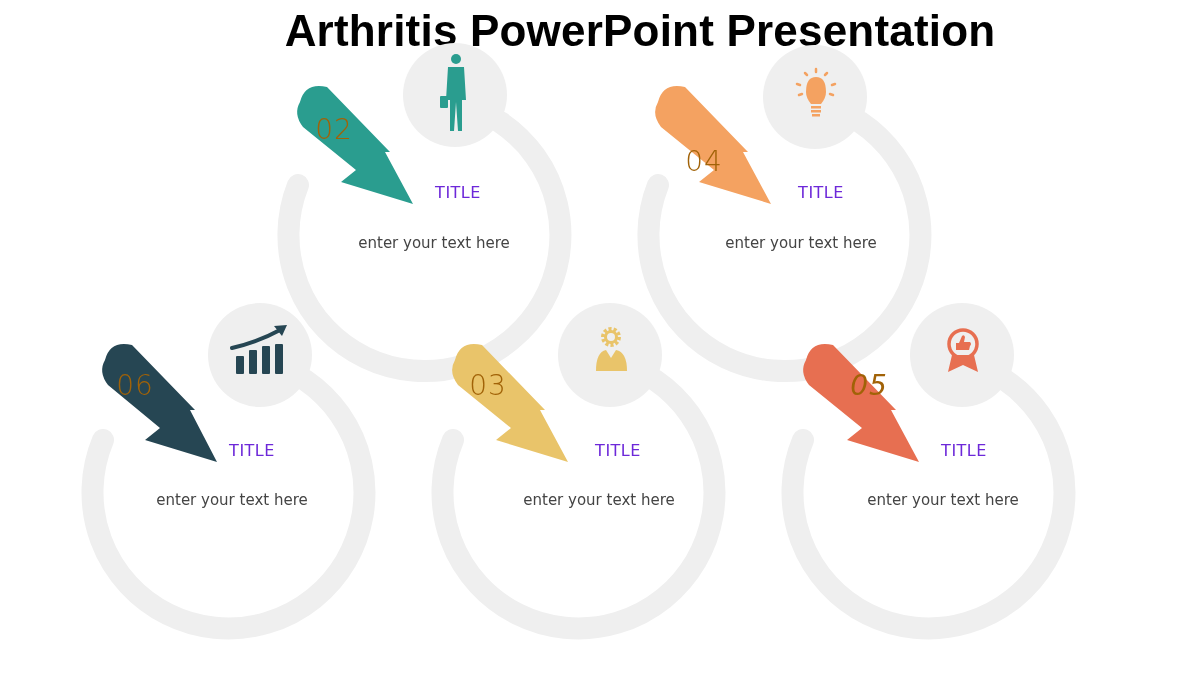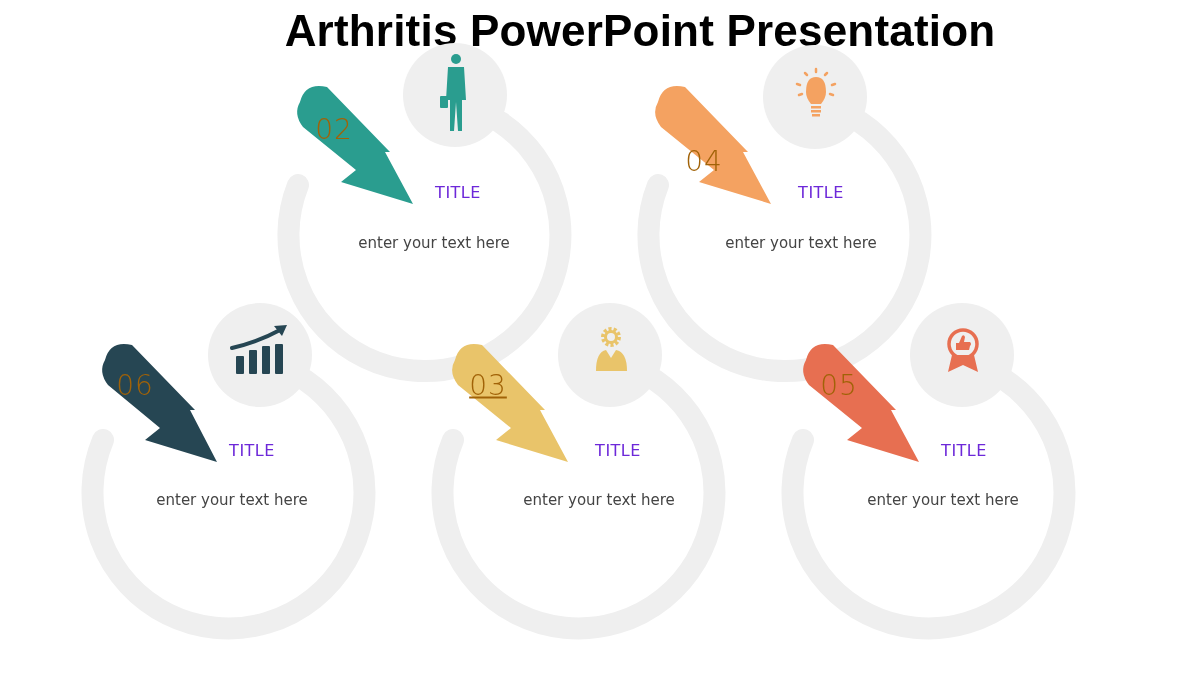--- a/index.html
+++ b/index.html
@@ -106,23 +106,23 @@
 
   <g fill="#e76f51">
     <circle cx="963" cy="344" r="14" fill="none" stroke="#e76f51" stroke-width="3.5"></circle>
     <path d="M 956 350 L 956 343 L 959 343 L 962 336 Q 964 334 965 337 L 964 342 L 970 342 Q 972 344 970 346 L 969 350 Z"></path>
     <path d="M 952 355 L 974 355 L 978 372 L 963 365 L 948 372 Z"></path>
   </g>
 </svg>
 
 <div class="step-num" style="left:135px;top:385px;">06</div>
 <div class="step-num" style="left:334px;top:129px;">02</div>
-<div class="step-num" style="left:488px;top:385px;text-decoration:underline;">03</div>
+<div class="step-num" style="left:488px;top:385px;">03</div>
 <div class="step-num" style="left:704px;top:129px;margin-top:32px;">04</div>
-<div class="step-num" style="left:839px;top:385px;">05</div>
+<div class="step-num" style="left:869px;top:385px;font-style:italic;">05</div>
 
 <div class="step-title" style="left:252px;top:441px;">TITLE</div>
 <div class="step-title" style="left:458px;top:183px;">TITLE</div>
 <div class="step-title" style="left:618px;top:441px;">TITLE</div>
 <div class="step-title" style="left:821px;top:183px;">TITLE</div>
 <div class="step-title" style="left:964px;top:441px;">TITLE</div>
 
 <div class="step-text" style="left:232px;top:491px;">enter your text here</div>
 <div class="step-text" style="left:434px;top:234px;">enter your text here</div>
 <div class="step-text" style="left:599px;top:491px;">enter your text here</div>

